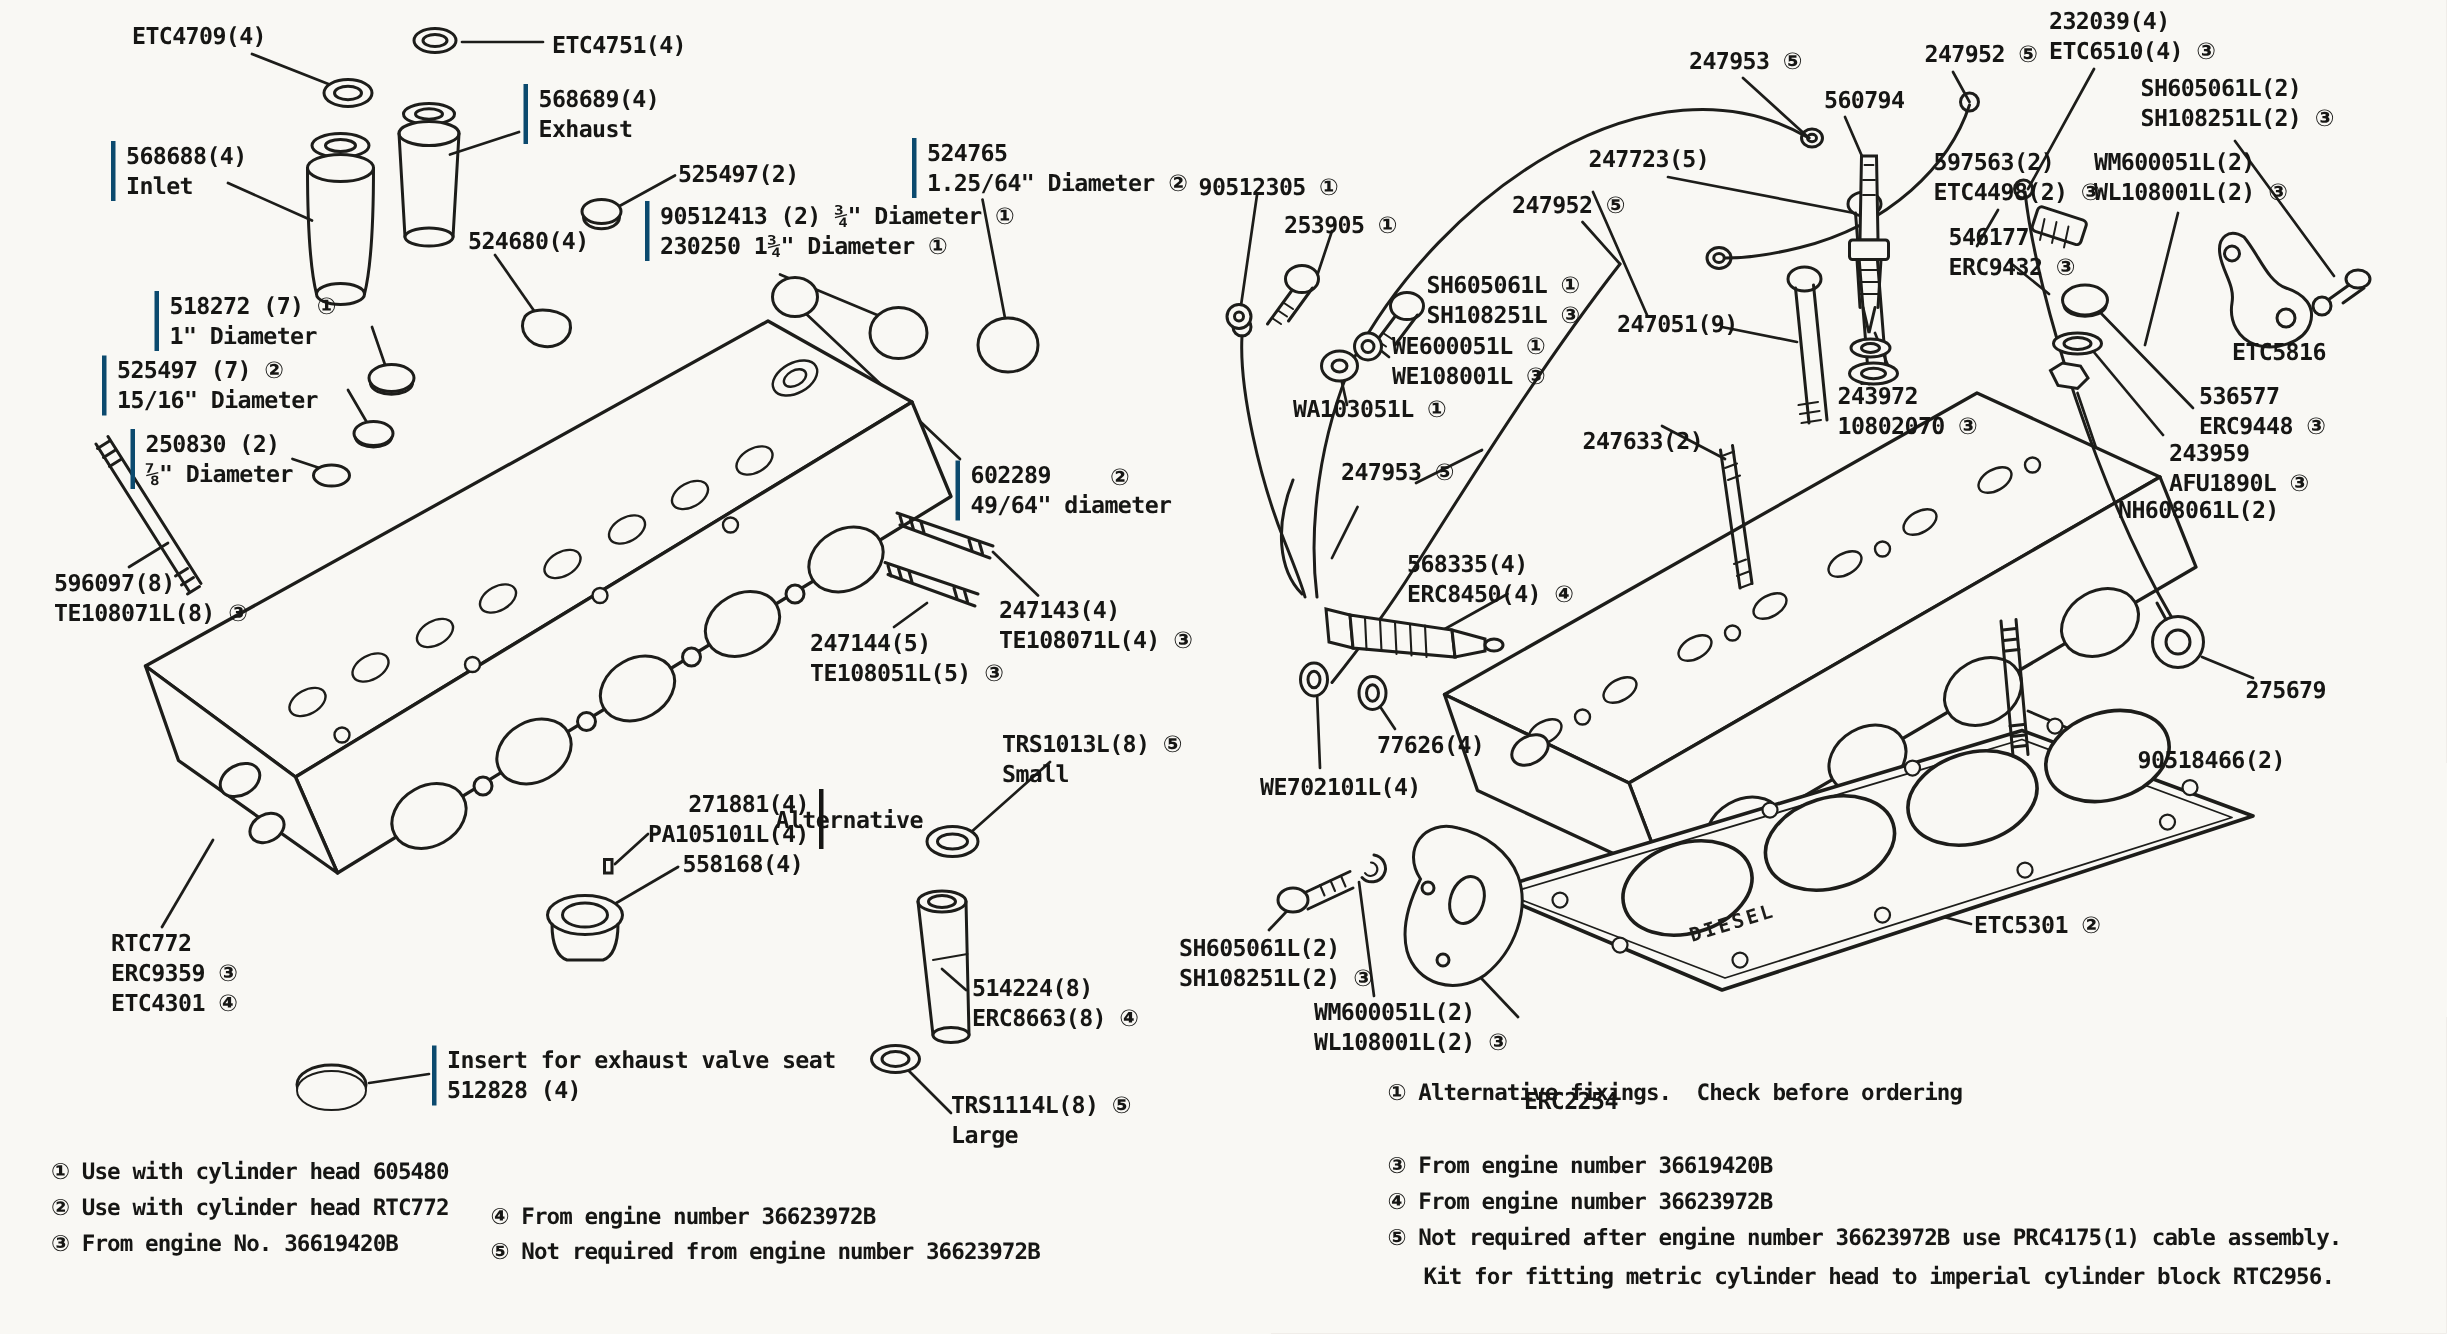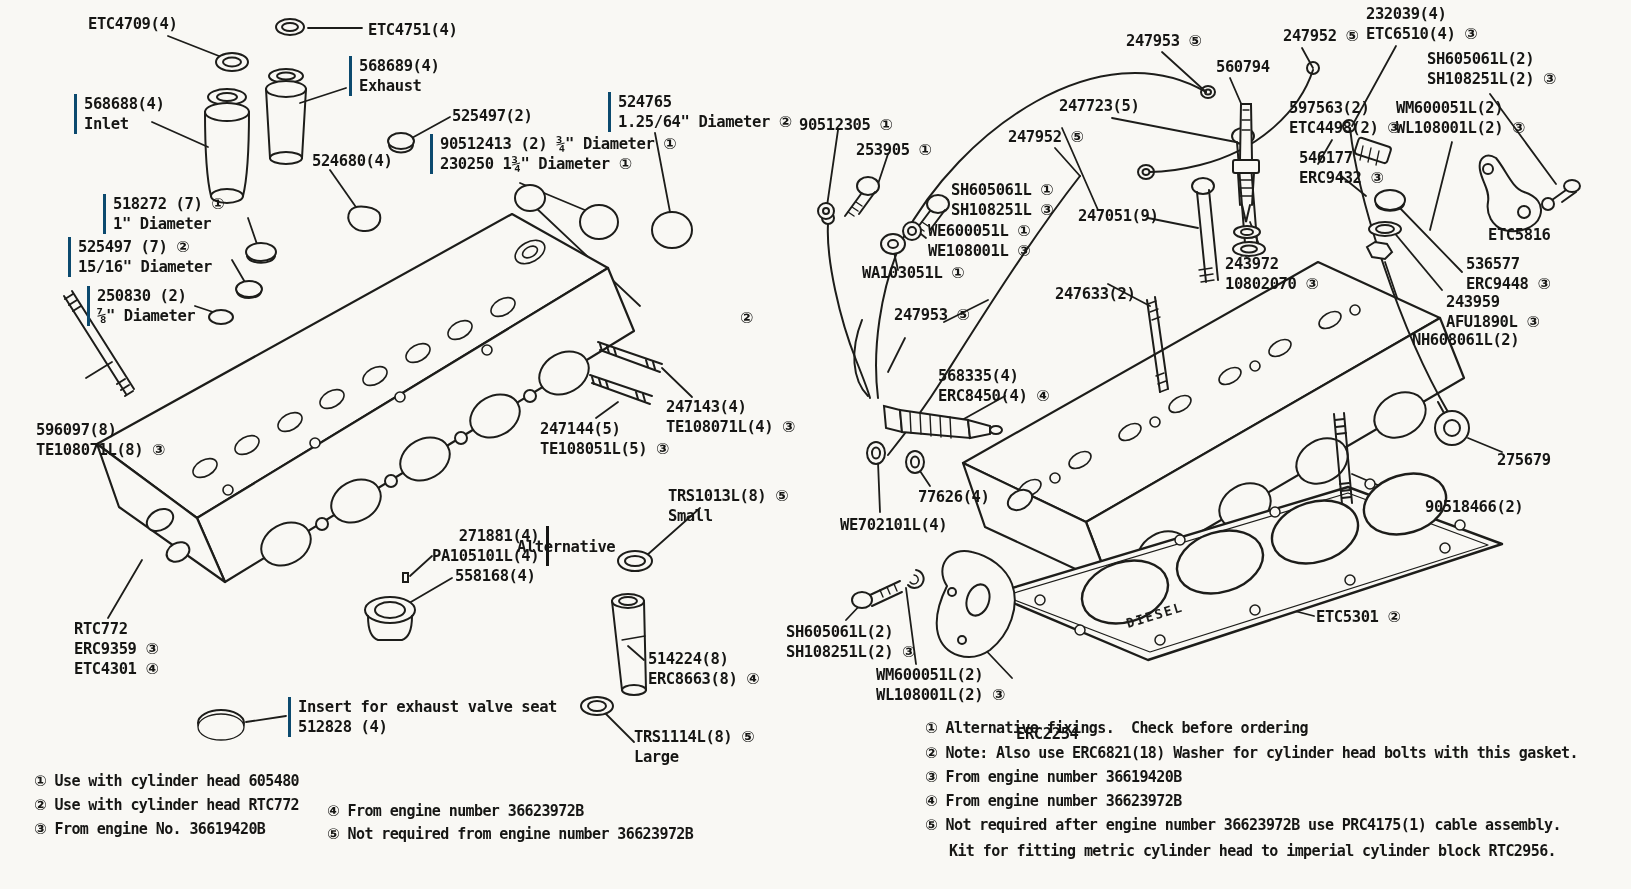--- a/index.html
+++ b/index.html
@@ -349,21 +349,22 @@
       <div class="lbl" style="left: 368px; top: 20px;"><div class="ln">ETC4751(4)</div></div>
       <div class="lbl bar" style="left: 349px; top: 56px;"><div class="ln">568689(4)</div><div class="ln">Exhaust</div></div>
       <div class="lbl bar" style="left: 74px; top: 94px;"><div class="ln">568688(4)</div><div class="ln">Inlet</div></div>
       <div class="lbl" style="left: 452px; top: 106px;"><div class="ln">525497(2)</div></div>
       <div class="lbl bar" style="left: 608px; top: 92px;"><div class="ln">524765</div><div class="ln">1.25/64" Diameter ②</div></div>
       <div class="lbl bar" style="left: 430px; top: 134px;"><div class="ln">90512413 (2) ¾" Diameter ①</div><div class="ln">230250 1¾" Diameter ①</div></div>
       <div class="lbl" style="left: 272px; top: 151px; margin-left: 40px;"><div class="ln">524680(4)</div></div>
       <div class="lbl bar" style="left: 103px; top: 194px;"><div class="ln">518272 (7) ①</div><div class="ln">1" Diameter</div></div>
       <div class="lbl bar" style="left: 68px; top: 237px;"><div class="ln">525497 (7) ②</div><div class="ln">15/16" Diameter</div></div>
       <div class="lbl bar" style="left: 87px; top: 286px;"><div class="ln">250830 (2)</div><div class="ln">⅞" Diameter</div></div>
-      <div class="lbl" style="left: 36px; top: 379px; margin-top: 41px;"><div class="ln">596097(8)</div><div class="ln">TE108071L(8) ③</div></div>
+      <div class="lbl" style="left: 36px; top: 379px;"><div class="ln">596097(8)</div><div class="ln">TE108071L(8) ③</div></div>
+      <div class="lbl bar" style="left: 637px; top: 307px;"><div class="ln">602289</div><div class="ln">49/64" diameter</div></div>
       <div class="lbl" style="left: 740px; top: 308px;"><div class="ln">②</div></div>
       <div class="lbl" style="left: 540px; top: 419px;"><div class="ln">247144(5)</div><div class="ln">TE108051L(5) ③</div></div>
       <div class="lbl" style="left: 666px; top: 397px;"><div class="ln">247143(4)</div><div class="ln">TE108071L(4) ③</div></div>
       <div class="lbl" style="left: 668px; top: 486px;"><div class="ln">TRS1013L(8) ⑤</div><div class="ln">Small</div></div>
       <div class="lbl bracket" style="left: 432px; top: 526px;"><div class="ln">271881(4)</div><div class="ln">PA105101L(4)</div></div>
       <div class="lbl" style="left: 517px; top: 537px;"><div class="ln">Alternative</div></div>
       <div class="lbl" style="left: 455px; top: 566px;"><div class="ln">558168(4)</div></div>
       <div class="lbl" style="left: 648px; top: 649px;"><div class="ln">514224(8)</div><div class="ln">ERC8663(8) ④</div></div>
       <div class="lbl" style="left: 74px; top: 619px;"><div class="ln">RTC772</div><div class="ln">ERC9359 ③</div><div class="ln">ETC4301 ④</div></div>
       <div class="lbl bar" style="left: 288px; top: 697px;"><div class="ln">Insert for exhaust valve seat</div><div class="ln">512828 (4)</div></div>
@@ -399,20 +400,19 @@
       <div class="lbl" style="left: 938px; top: 366px;"><div class="ln">568335(4)</div><div class="ln">ERC8450(4) ④</div></div>
       <div class="lbl" style="left: 1497px; top: 450px;"><div class="ln">275679</div></div>
       <div class="lbl" style="left: 918px; top: 487px;"><div class="ln">77626(4)</div></div>
       <div class="lbl" style="left: 840px; top: 515px;"><div class="ln">WE702101L(4)</div></div>
       <div class="lbl" style="left: 1425px; top: 497px;"><div class="ln">90518466(2)</div></div>
       <div class="lbl" style="left: 786px; top: 622px;"><div class="ln">SH605061L(2)</div><div class="ln">SH108251L(2) ③</div></div>
       <div class="lbl" style="left: 876px; top: 665px;"><div class="ln">WM600051L(2)</div><div class="ln">WL108001L(2) ③</div></div>
       <div class="lbl" style="left: 1016px; top: 678px; margin-top: 46px;"><div class="ln">ERC2254</div></div>
       <div class="lbl" style="left: 1316px; top: 607px;"><div class="ln">ETC5301 ②</div></div>
       <div class="lbl small" style="left: 925px; top: 719px;"><div class="ln">① Alternative fixings.  Check before ordering</div></div>
-      <div class="lbl small" style="left: 925px; top: 744px;"><div class="ln">② Note: Also use ERC6821(18) Washer for cylinder head bolts with this gasket.</div></div>
       <div class="lbl small" style="left: 925px; top: 768px;"><div class="ln">③ From engine number 36619420B</div></div>
       <div class="lbl small" style="left: 925px; top: 792px;"><div class="ln">④ From engine number 36623972B</div></div>
       <div class="lbl small" style="left: 925px; top: 816px;"><div class="ln">⑤ Not required after engine number 36623972B use PRC4175(1) cable assembly.</div></div>
       <div class="lbl small" style="left: 949px; top: 842px;"><div class="ln">Kit for fitting metric cylinder head to imperial cylinder block RTC2956.</div></div>
     </div>
 
 </div>
 
 </body></html>

